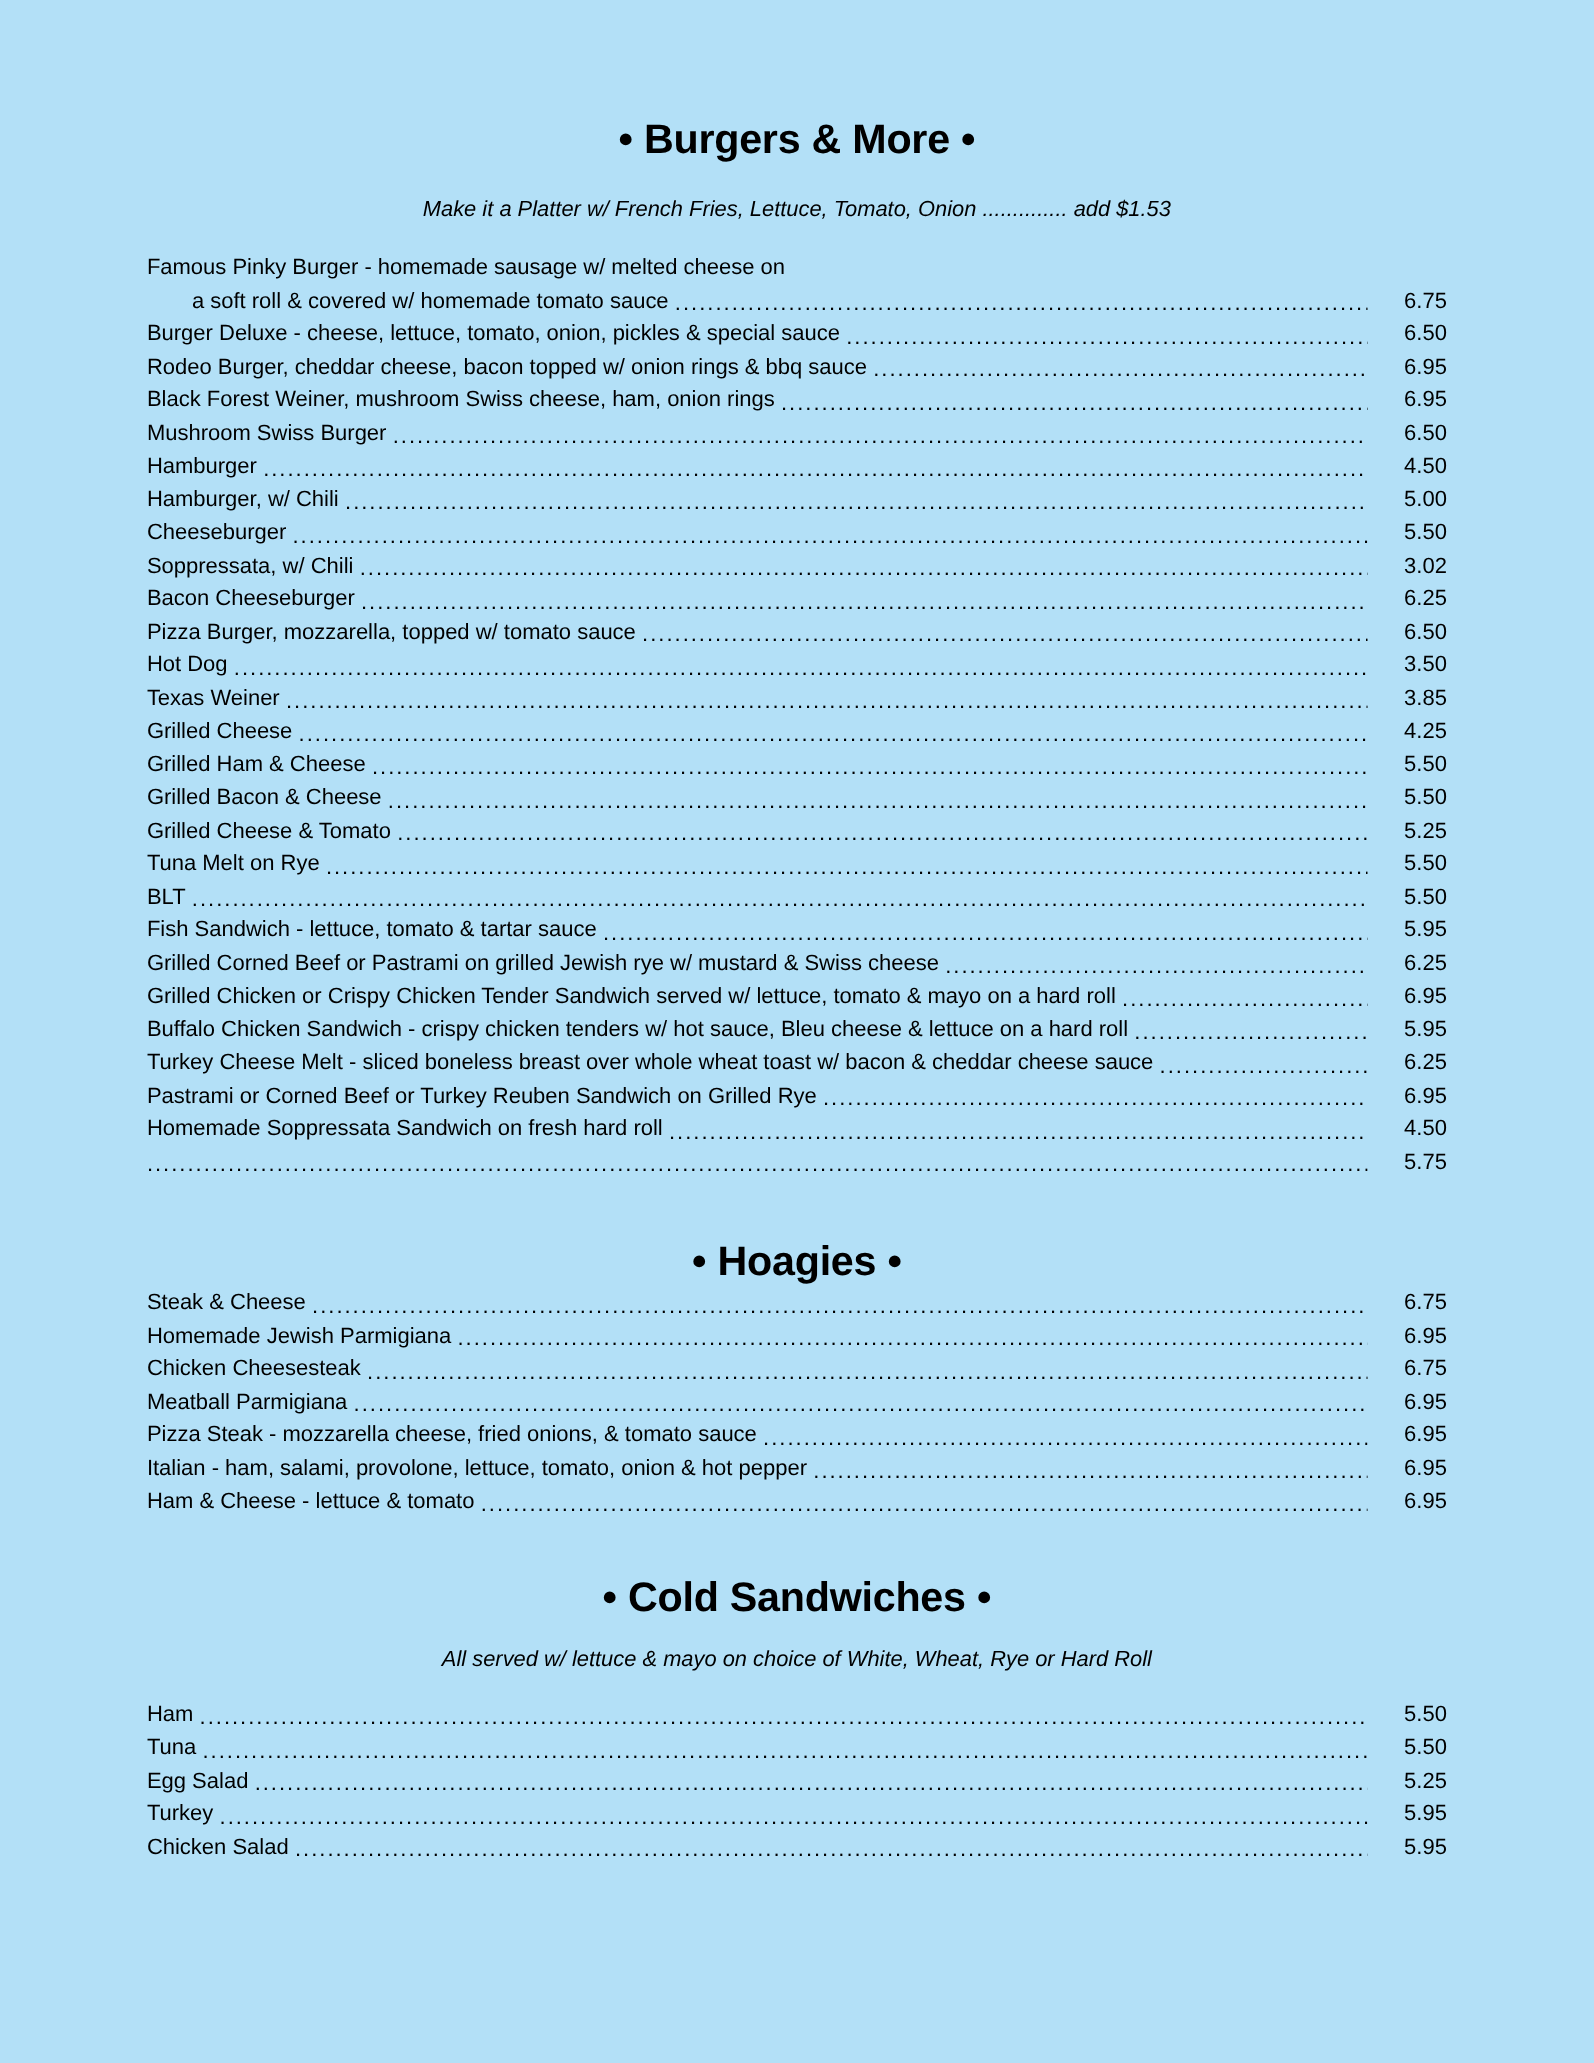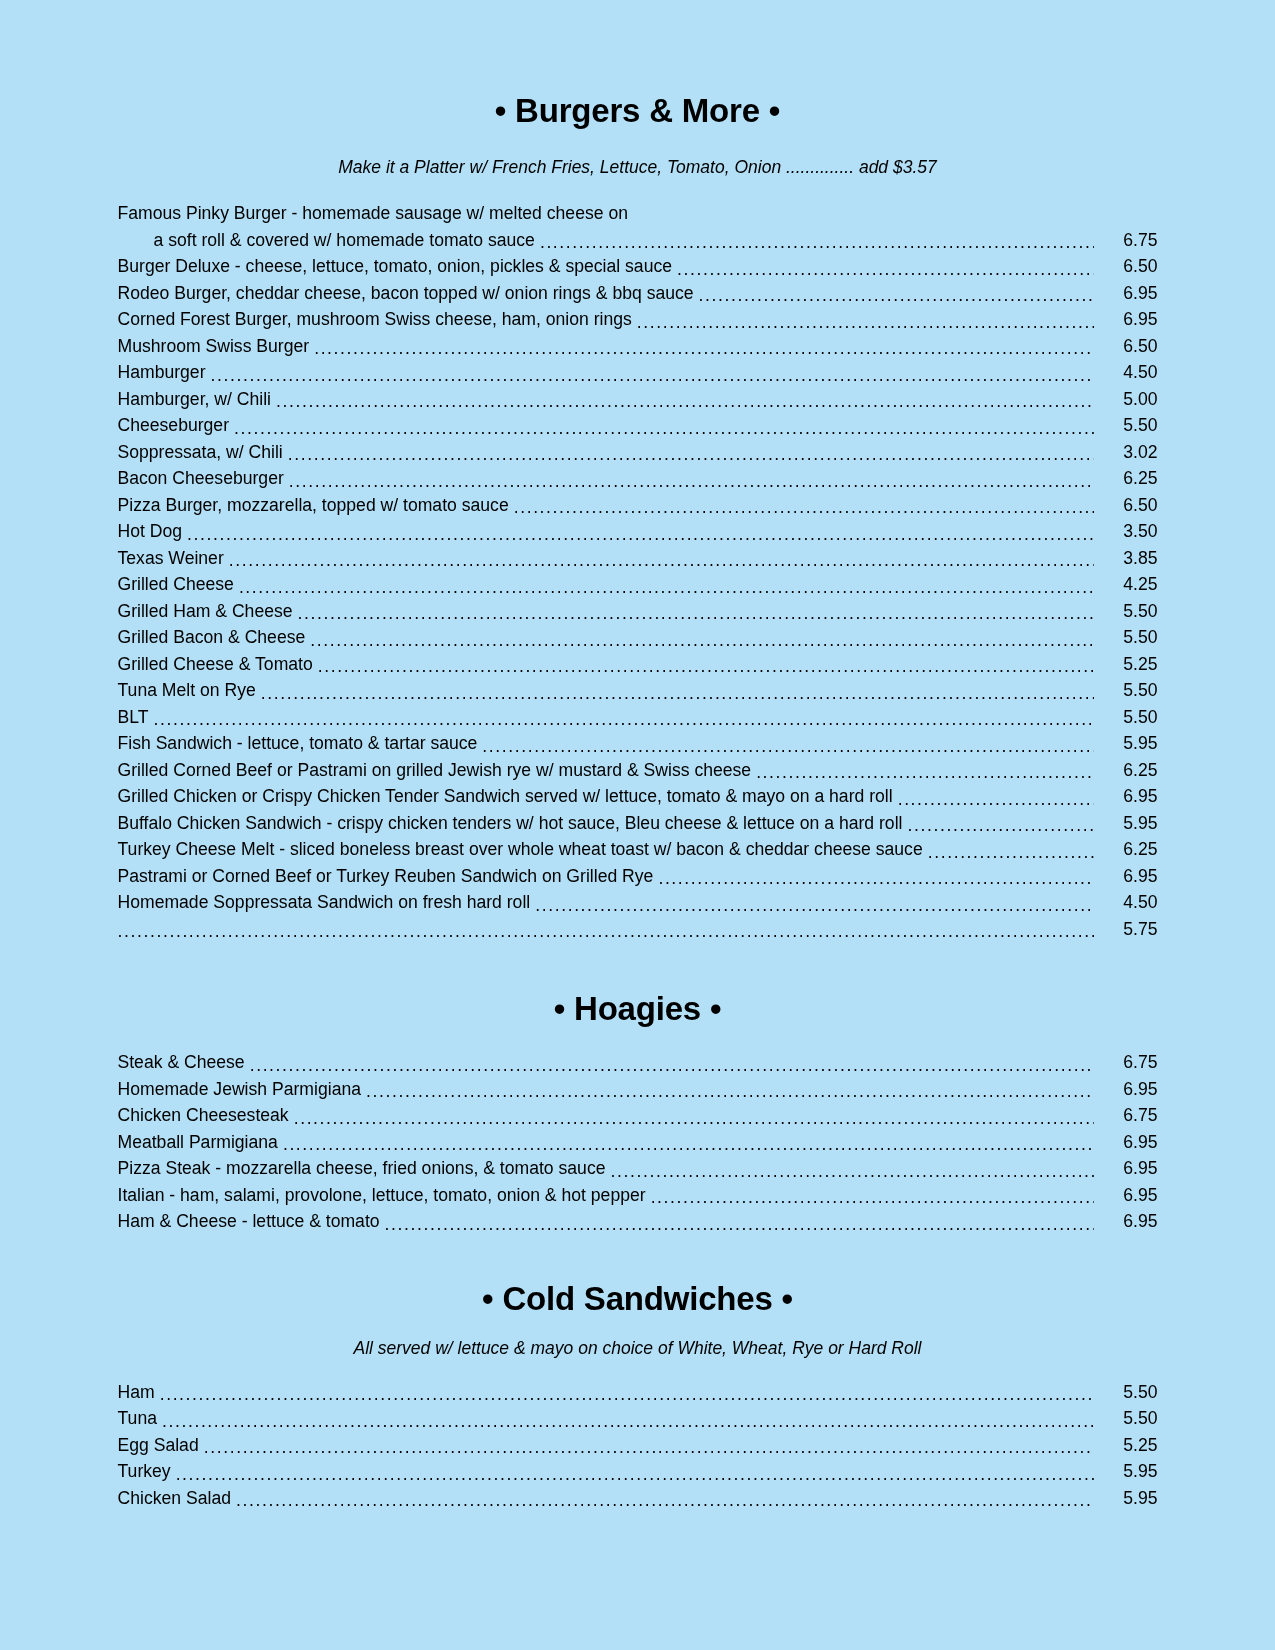--- a/index.html
+++ b/index.html
@@ -92,55 +92,55 @@
     padding-right: 5px;
   }
 
   
   #sec-burgers { padding-top: 92px; }
   #sec-burgers .section-subtitle { margin-top: 27px; }
   #sec-burgers .items { margin-top: 22px; }
 
   #sec-hoagies { padding-top: 48px; }
   #sec-hoagies .section-subtitle { margin-top: 20px; }
-  #sec-hoagies .items { margin-top: 21px; }
+  #sec-hoagies .items { }
 
   #sec-cold { padding-top: 45px; }
   #sec-cold .section-subtitle { margin-top: 20px; }
   #sec-cold .items { margin-top: 20px; }
 </style>
 </head>
 <body>
 
 <div class="page">
 
   <div class="section" id="sec-burgers">
     <div class="section-title">• Burgers &amp; More •</div>
-    <div class="section-subtitle">Make it a Platter w/ French Fries, Lettuce, Tomato, Onion .............. add $3.57</div>
+    <div class="section-subtitle">Make it a Platter w/ French Fries, Lettuce, Tomato, Onion .............. add $1.53</div>
     <ul class="items">
         <li class="item-multiline">
           <div class="line1">Famous Pinky Burger - homemade sausage w/ melted cheese on</div>
           <div class="line2row">
             <span class="indent">a soft roll &amp; covered w/ homemade tomato sauce</span>
             <span class="dots">....................................................................................................................................................................................................................................................................</span>
             <span class="price">6.75</span>
           </div>
         </li>
         <li class="item">
           <span class="item-name">Burger Deluxe - cheese, lettuce, tomato, onion, pickles &amp; special sauce</span>
           <span class="dots">....................................................................................................................................................................................................................................................................</span>
           <span class="price">6.50</span>
         </li>
         <li class="item">
           <span class="item-name">Rodeo Burger, cheddar cheese, bacon topped w/ onion rings &amp; bbq sauce</span>
           <span class="dots">....................................................................................................................................................................................................................................................................</span>
           <span class="price">6.95</span>
         </li>
         <li class="item">
-          <span class="item-name">Corned Forest Burger, mushroom Swiss cheese, ham, onion rings</span>
+          <span class="item-name">Black Forest Weiner, mushroom Swiss cheese, ham, onion rings</span>
           <span class="dots">....................................................................................................................................................................................................................................................................</span>
           <span class="price">6.95</span>
         </li>
         <li class="item">
           <span class="item-name">Mushroom Swiss Burger</span>
           <span class="dots">....................................................................................................................................................................................................................................................................</span>
           <span class="price">6.50</span>
         </li>
         <li class="item">
           <span class="item-name">Hamburger</span>

